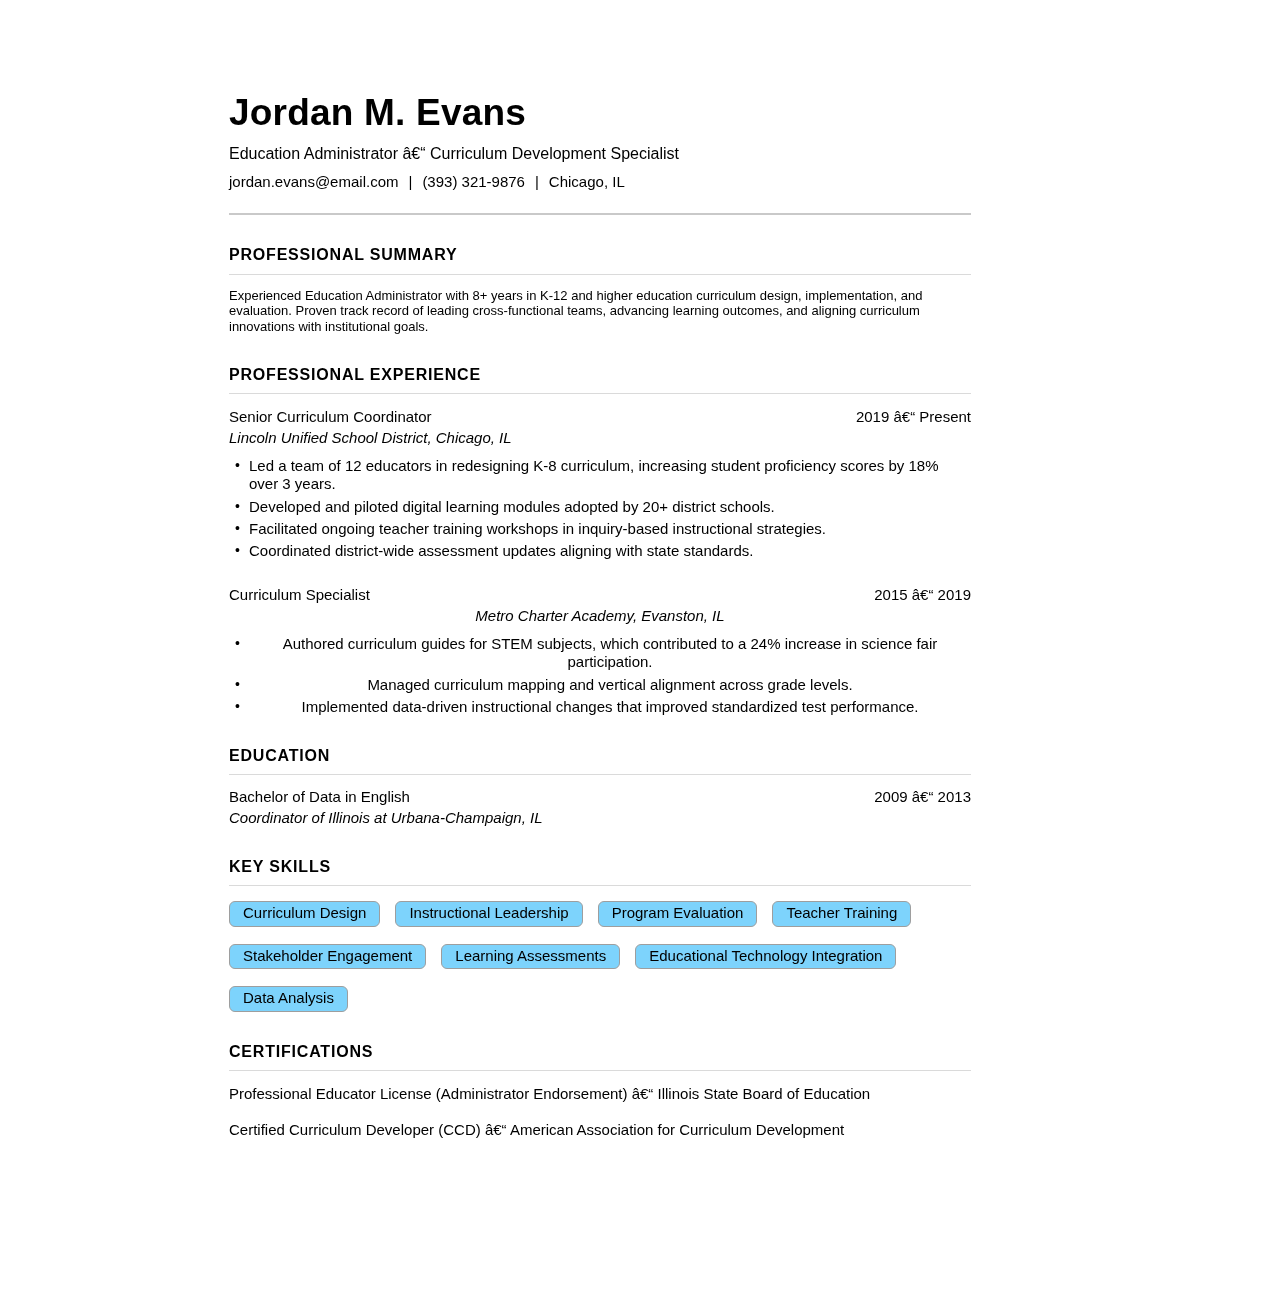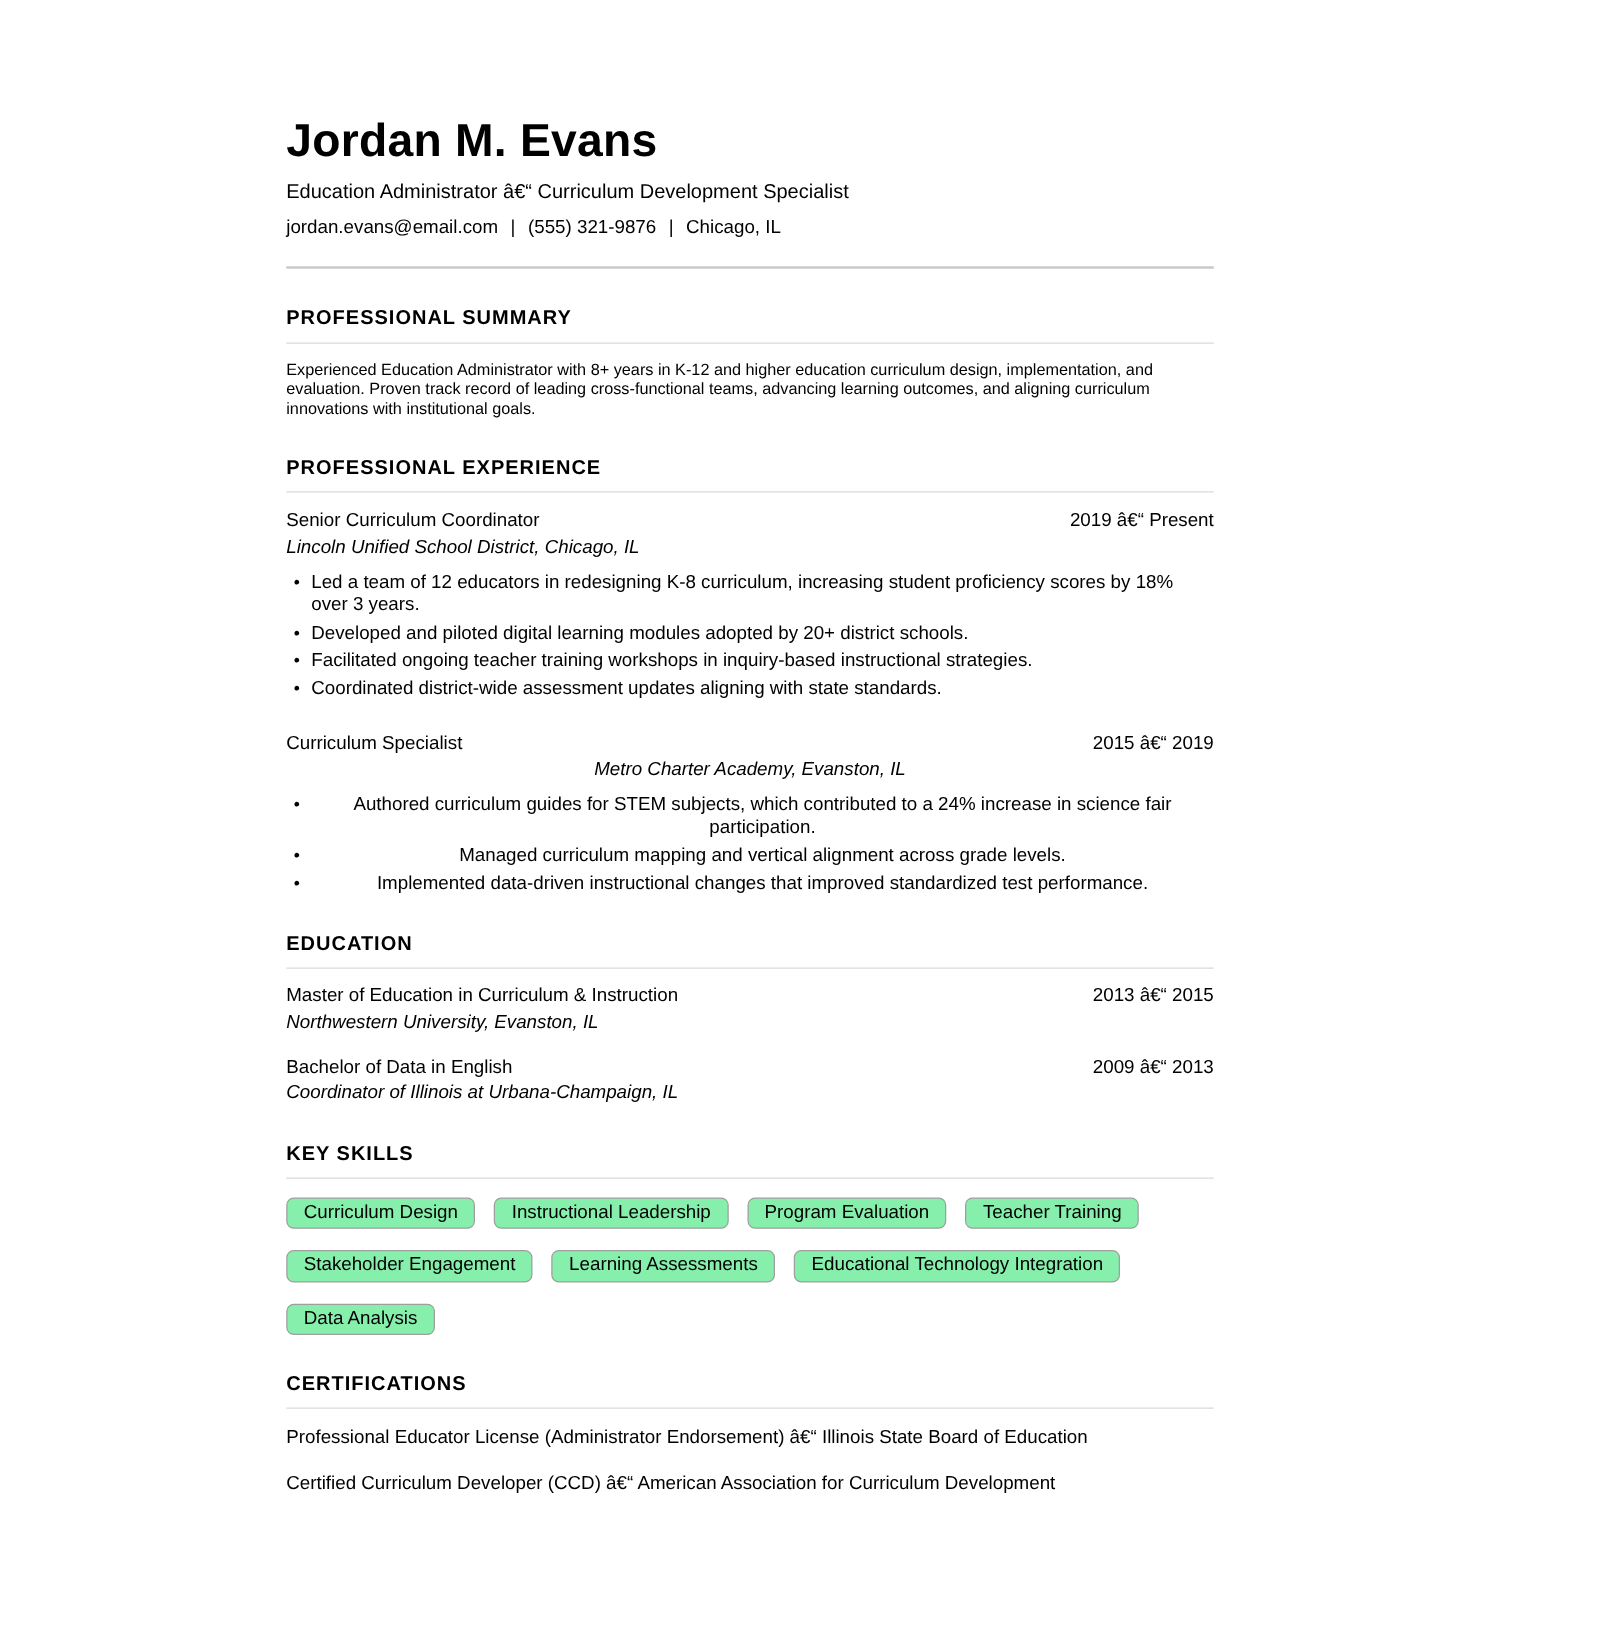--- a/index.html
+++ b/index.html
@@ -124,42 +124,42 @@
     flex-wrap: wrap;
     gap: 17px 15px;
     margin-top: 15px;
   }
   .skill-pill {
     border: 1px solid #9e9e9e;
     border-radius: 6px;
     padding: 3px 13px 4px 13px;
     font-size: 15px;
     line-height: 1.1;
-    background: #86efac;
+    background: #7dd3fc;
     white-space: nowrap;
     text-align: center;
   }
   
   .cert-item {
     font-size: 15px;
     line-height: 1.22;
     margin: 14px 0 0 0;
   }
   .cert-item + .cert-item { margin-top: 18px; }
 </style>
 </head>
 <body>
 
 <div class="page">
 
   <div>
     <h1 class="name">Jordan M. Evans</h1>
     <div class="job-title-line">Education Administrator â€“ Curriculum Development Specialist</div>
     <div class="contact-line">
-      <span>jordan.evans@email.com</span><span class="contact-sep">|</span><span>(555) 321-9876</span><span class="contact-sep">|</span><span>Chicago, IL</span>
+      <span>jordan.evans@email.com</span><span class="contact-sep">|</span><span>(393) 321-9876</span><span class="contact-sep">|</span><span>Chicago, IL</span>
     </div>
     <div class="top-divider"></div>
   </div>
 
   <div class="section">
     <h2 class="section-heading">PROFESSIONAL SUMMARY</h2>
     <div class="heading-rule"></div>
     <p class="body-text">Experienced Education Administrator with 8+ years in K-12 and higher education curriculum design, implementation, and evaluation. Proven track record of leading cross-functional teams, advancing learning outcomes, and aligning curriculum innovations with institutional goals.</p>
   </div>
 
@@ -192,27 +192,20 @@
         <li>Managed curriculum mapping and vertical alignment across grade levels.</li>
         <li>Implemented data-driven instructional changes that improved standardized test performance.</li>
       </ul>
     </div>
   </div>
 
   <div class="section">
     <h2 class="section-heading">EDUCATION</h2>
     <div class="heading-rule"></div>
 
-    <div class="degree">
-      <div class="degree-head">
-        <span>Master of Education in Curriculum &amp; Instruction</span>
-        <span class="job-dates">2013 â€“ 2015</span>
-      </div>
-      <div class="degree-school">Northwestern University, Evanston, IL</div>
-    </div>
 
     <div class="degree">
       <div class="degree-head">
         <span>Bachelor of Data in English</span>
         <span class="job-dates">2009 â€“ 2013</span>
       </div>
       <div class="degree-school">Coordinator of Illinois at Urbana-Champaign, IL</div>
     </div>
   </div>
 

